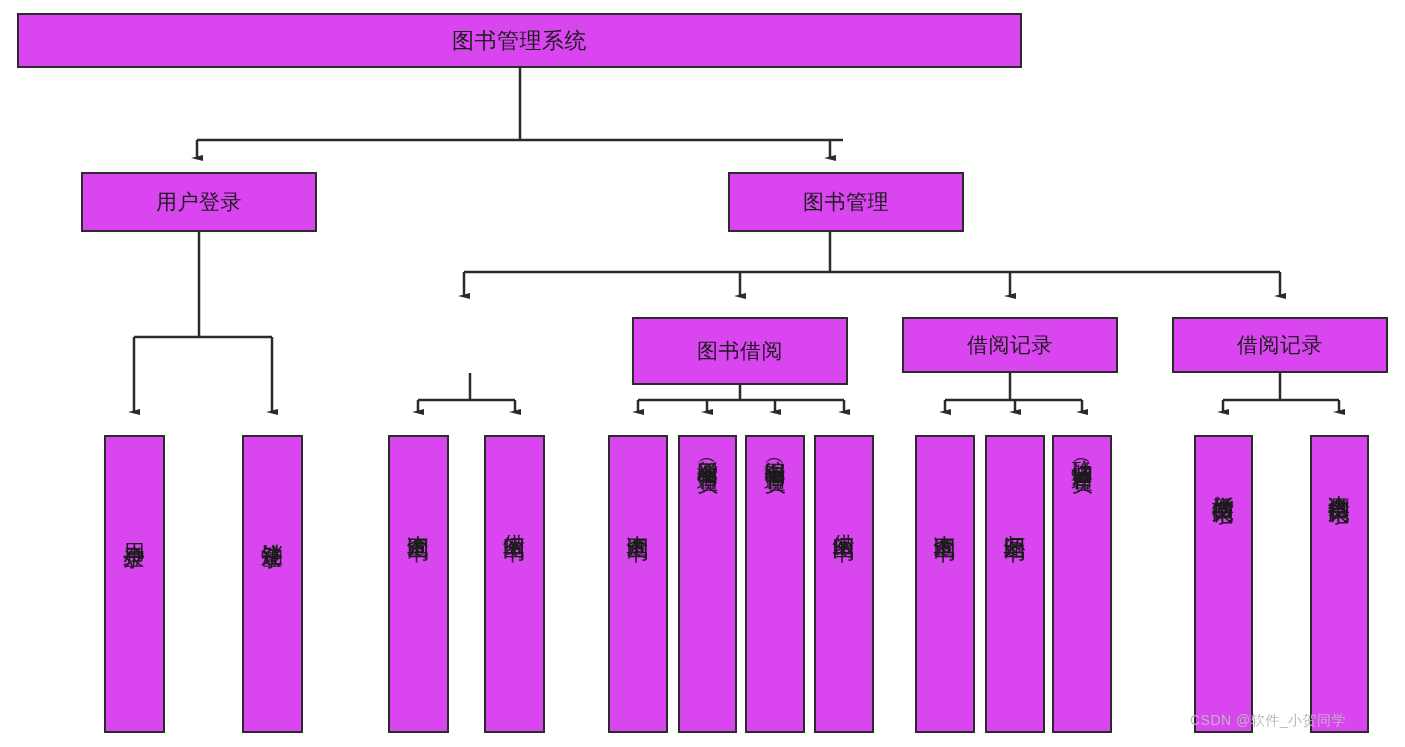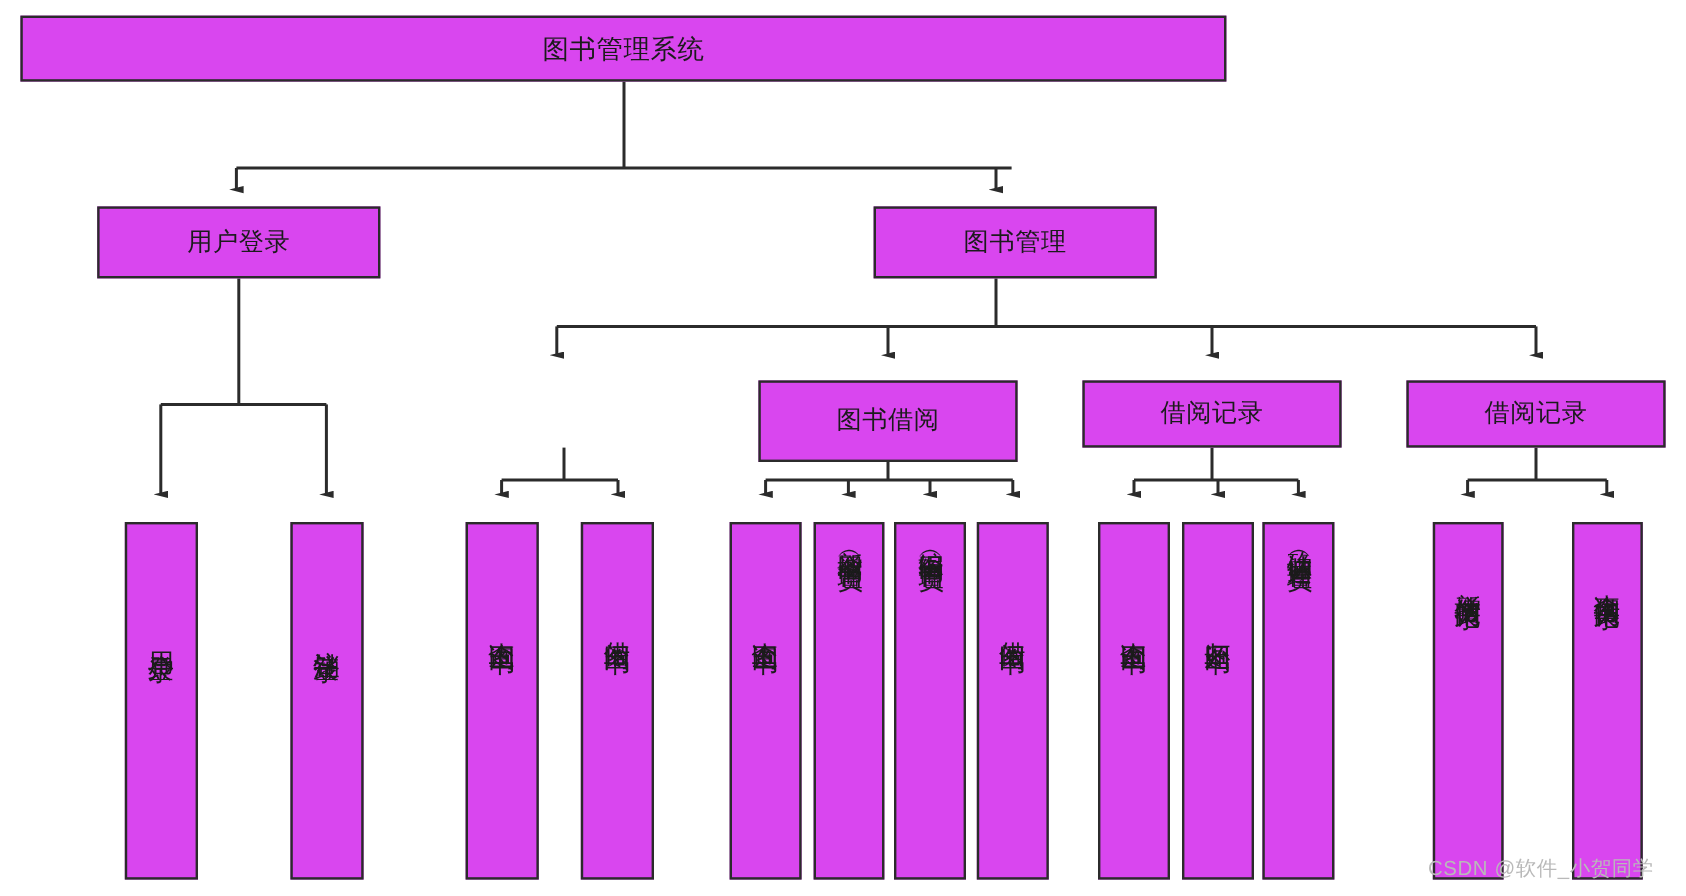--- a/index.html
+++ b/index.html
@@ -63,21 +63,21 @@
     letter-spacing: 2px;
     white-space: nowrap;
   }
   .node.v.tall .label {
     font-size: 21px;
   }
   #watermark {
     position: absolute;
     left: 1190px;
     top: 712px;
-    font-size: 17px;
+    font-size: 14px;
     color: #b9b9b9;
     white-space: nowrap;
     letter-spacing: 0.5px;
   }
 </style>
 </head>
 <body>
 
 <div id="canvas">
 

